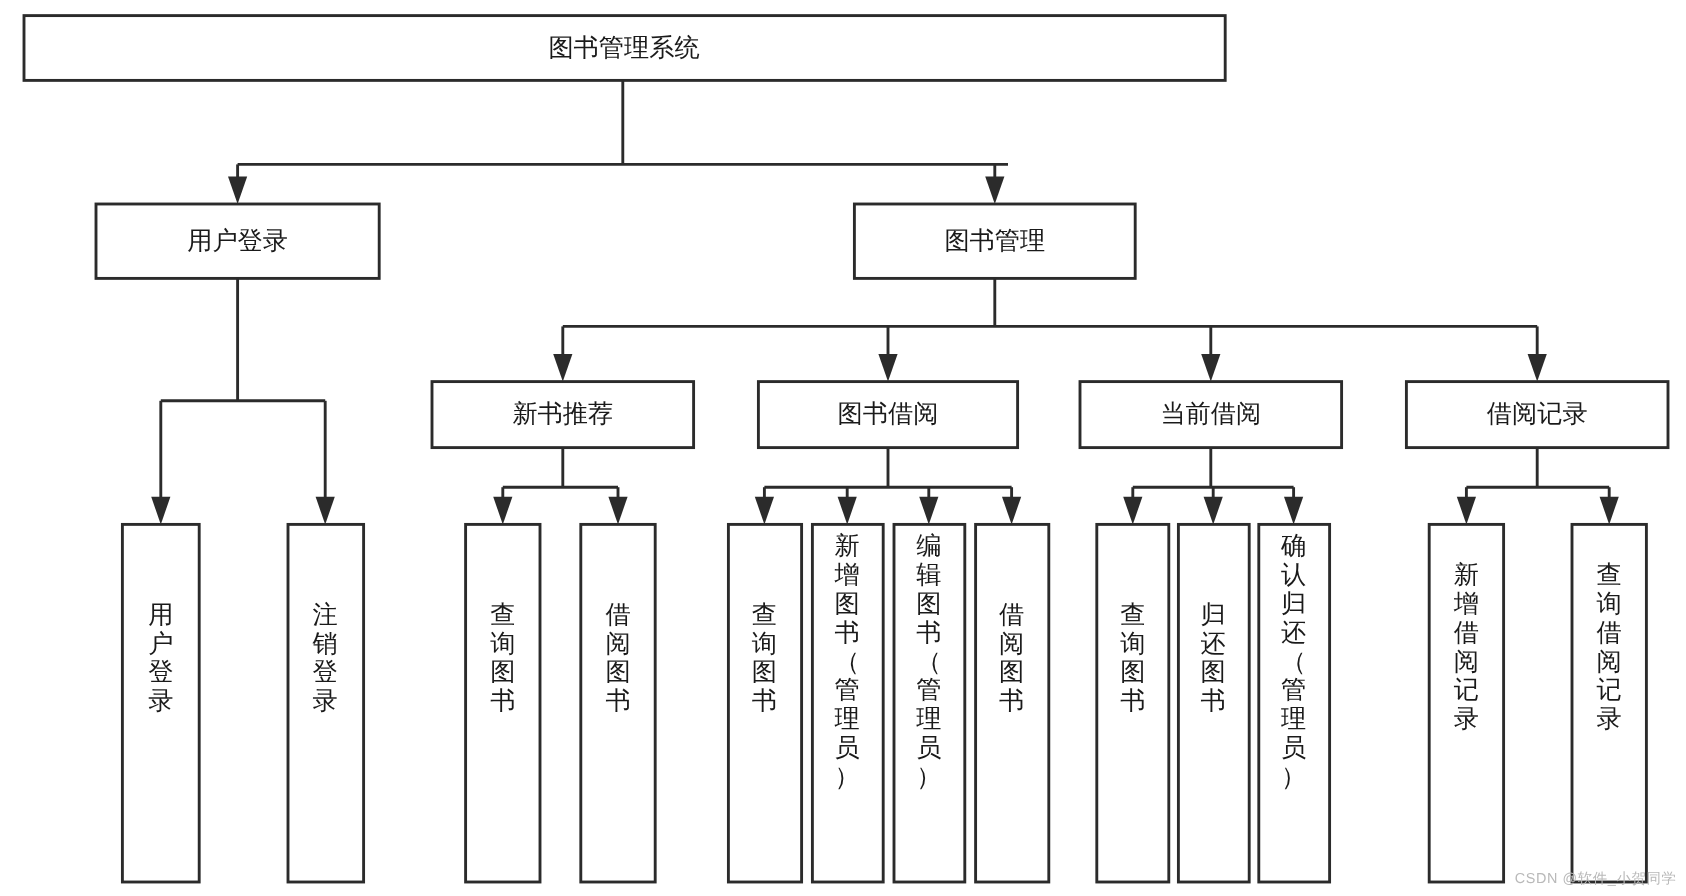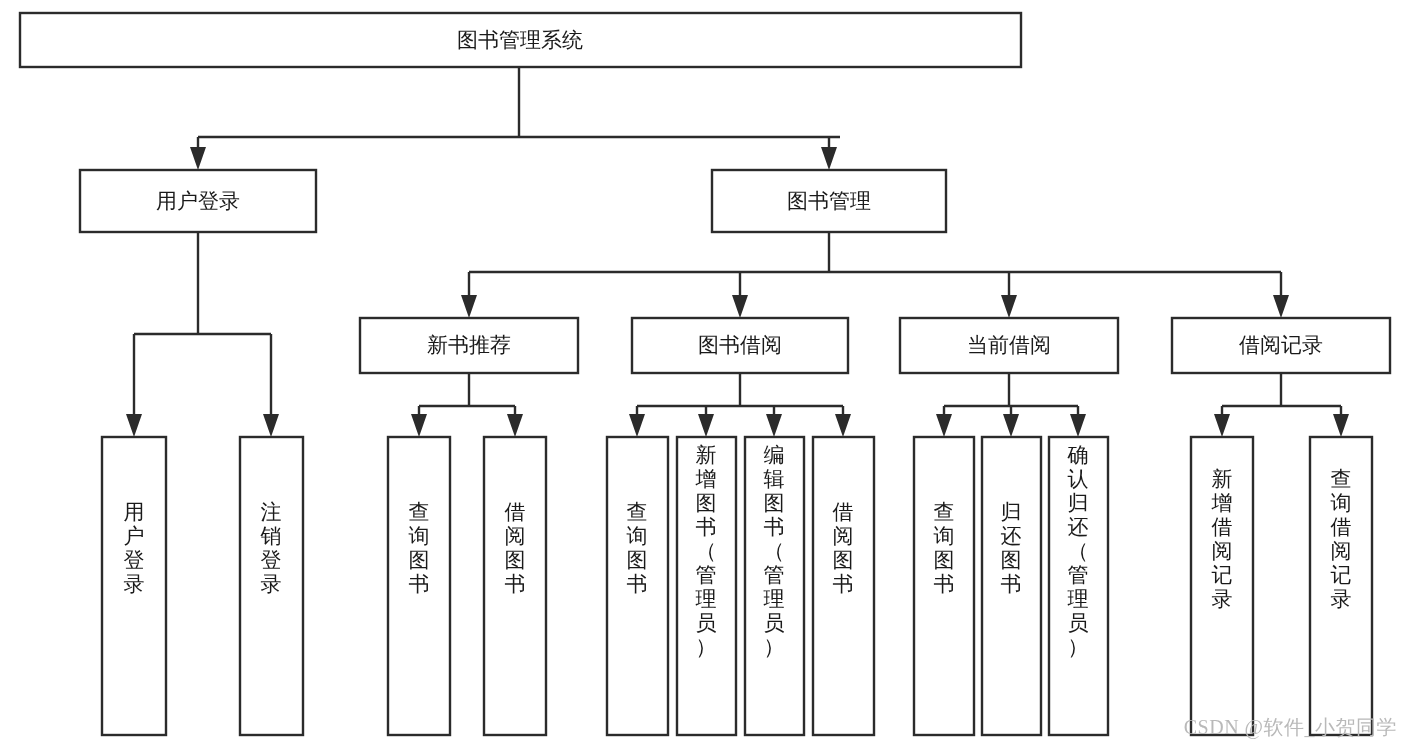--- a/index.html
+++ b/index.html
@@ -53,22 +53,22 @@
   .node-label-v {
     font-family: "Liberation Sans", "DejaVu Sans", sans-serif;
     font-size: 21px;
     fill: #1a1a1a;
     text-anchor: middle;
   }
   .watermark {
     position: absolute;
     right: 8px;
     bottom: 6px;
-    font-family: Liberation Serif, serif;
-    font-size: 20px;
+    font-family: Liberation Sans, sans-serif;
+    font-size: 12px;
     color: #b9b9b9;
     letter-spacing: 0.5px;
     white-space: nowrap;
     user-select: none;
   }
 </style>
 </head>
 <body>
 
 <div id="diagram-root">

